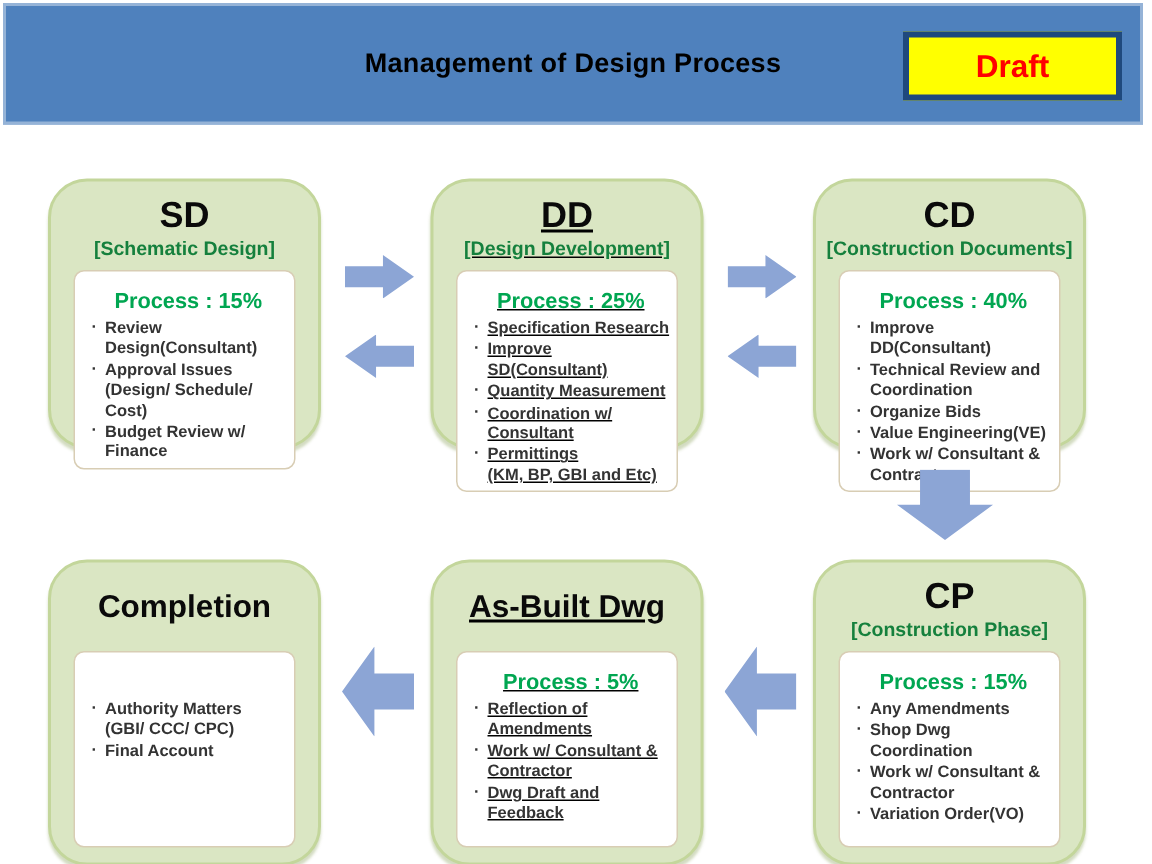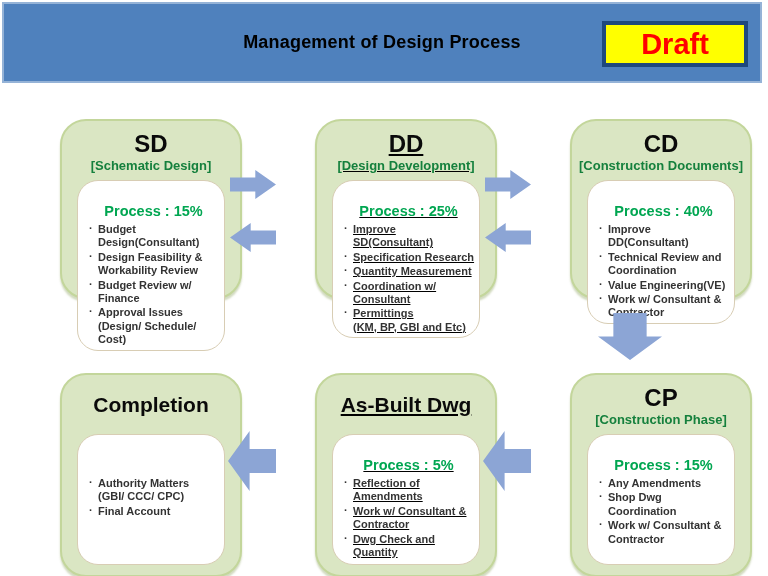--- a/index.html
+++ b/index.html
@@ -19,51 +19,50 @@
     font-size:18px;font-weight:bold;color:var(--title-text,#000);
     letter-spacing:.2px;
   }
   .draft-badge{
     position:absolute;left:602px;top:21px;width:138px;height:38px;
     background:var(--draft-bg,#FFFF00);
     border:4px solid var(--draft-border,#1F497D);
     display:flex;align-items:center;justify-content:center;
   }
   .draft-badge span{
-    font-size:29px;font-weight:bold;color:var(--draft-text,#FF0000);
+    font-size:21px;font-weight:bold;color:var(--draft-text,#FF0000);
     line-height:1;
   }
   
   .pbox{
     position:absolute;width:182px;
     background:var(--box-fill,#DAE6C3);
     border:2px solid var(--box-border,#C3D69B);
     border-radius:26px;
     box-shadow:0 3px 2px rgba(155,175,115,.45);
     display:flex;flex-direction:column;
     box-sizing:border-box;
-    margin-left:28px;
   }
   .row-top{top:119px;height:180px;}
   .row-bottom{top:373px;height:204px;}
   .col-1{left:32px;} .col-2{left:287px;text-decoration:underline;} .col-3{left:542px;}
   .pbox .head{
     height:52px;flex:0 0 auto;
     display:flex;flex-direction:column;align-items:center;justify-content:center;
     padding-top:5px;
   }
   .acro{font-size:24px;font-weight:bold;color:#0a0a0a;line-height:1;}
   .sub{font-size:13px;font-weight:bold;color:#15803d;margin-top:3px;line-height:1;}
   .single .acro{font-size:21px;}
   .inner{
     flex:1;margin:2px 15px 10px;
     background:var(--inner-fill,#fff);
     border:1.5px solid var(--inner-border,#D8CDB4);
-    border-radius:21px;
-    padding:20px 4px 2px 9px;
+    border-radius:7px;
+    padding:10px 4px 2px 9px;
     box-sizing:border-box;
   }
   .process{
     text-align:center;color:var(--process-green,#00A651);
     font-weight:bold;font-size:14.5px;line-height:1.15;
     min-height:17px;margin:2px 0 3px;
   }
   .li{
     position:relative;padding-left:11px;
     font-size:11px;font-weight:bold;color:var(--bullet-text,#333);
@@ -90,59 +89,58 @@
 </div>
 
 <div class="pbox row-top col-1">
   <div class="head">
     <div class="acro">SD</div>
     <div class="sub">[Schematic Design]</div>
   </div>
   <div class="inner">
     <div class="process">Process : 15%</div>
     <div>
-        <div class="li">Budget Design(Consultant)</div>
-        <div class="li">Design Feasibility &amp;
-Workability Review</div>
-        <div class="li">Budget Review w/ Finance</div>
+        <div class="li">Review Design(Consultant)</div>
         <div class="li">Approval Issues
 (Design/ Schedule/ Cost)</div>
+        <div class="li">Budget Review w/ Finance</div>
       </div>
   </div>
 </div>
 
 <div class="pbox row-top col-2">
   <div class="head">
     <div class="acro">DD</div>
     <div class="sub">[Design Development]</div>
   </div>
   <div class="inner">
     <div class="process">Process : 25%</div>
     <div>
+        <div class="li">Specification Research</div>
         <div class="li">Improve SD(Consultant)</div>
-        <div class="li">Specification Research</div>
         <div class="li">Quantity Measurement</div>
         <div class="li">Coordination w/ Consultant</div>
         <div class="li">Permittings
 (KM, BP, GBI and Etc)</div>
       </div>
   </div>
 </div>
 
 <div class="pbox row-top col-3">
   <div class="head">
     <div class="acro">CD</div>
     <div class="sub">[Construction Documents]</div>
   </div>
   <div class="inner">
     <div class="process">Process : 40%</div>
     <div>
         <div class="li">Improve DD(Consultant)</div>
         <div class="li">Technical Review and
 Coordination</div>
+        <div class="li">Organize Bids</div>
         <div class="li">Value Engineering(VE)</div>
         <div class="li">Work w/ Consultant &amp;
 Contractor</div>
       </div>
   </div>
 </div>
 
 <div class="pbox row-bottom col-1 single">
   <div class="head">
     <div class="acro">Completion</div>
@@ -162,37 +160,38 @@
   <div class="head">
     <div class="acro">As-Built Dwg</div>
     <div class="sub"></div>
   </div>
   <div class="inner">
     <div class="process">Process : 5%</div>
     <div>
         <div class="li">Reflection of Amendments</div>
         <div class="li">Work w/ Consultant &amp;
 Contractor</div>
-        <div class="li">Dwg Check and Quantity</div>
+        <div class="li">Dwg Draft and Feedback</div>
       </div>
   </div>
 </div>
 
 <div class="pbox row-bottom col-3">
   <div class="head">
     <div class="acro">CP</div>
     <div class="sub">[Construction Phase]</div>
   </div>
   <div class="inner">
     <div class="process">Process : 15%</div>
     <div>
         <div class="li">Any Amendments</div>
         <div class="li">Shop Dwg Coordination</div>
         <div class="li">Work w/ Consultant &amp;
 Contractor</div>
+        <div class="li">Variation Order(VO)</div>
       </div>
   </div>
 </div>
 
 <div class="arrow arrow-right a-sm" style="left:230px;top:170px;"></div>
 <div class="arrow arrow-left  a-sm" style="left:230px;top:223px;"></div>
 <div class="arrow arrow-right a-sm" style="left:485px;top:170px;"></div>
 <div class="arrow arrow-left  a-sm" style="left:485px;top:223px;"></div>
 <div class="arrow arrow-down" style="left:598px;top:313px;width:64px;height:47px;"></div>
 <div class="arrow arrow-left-big a-lg" style="left:483px;top:431px;"></div>

